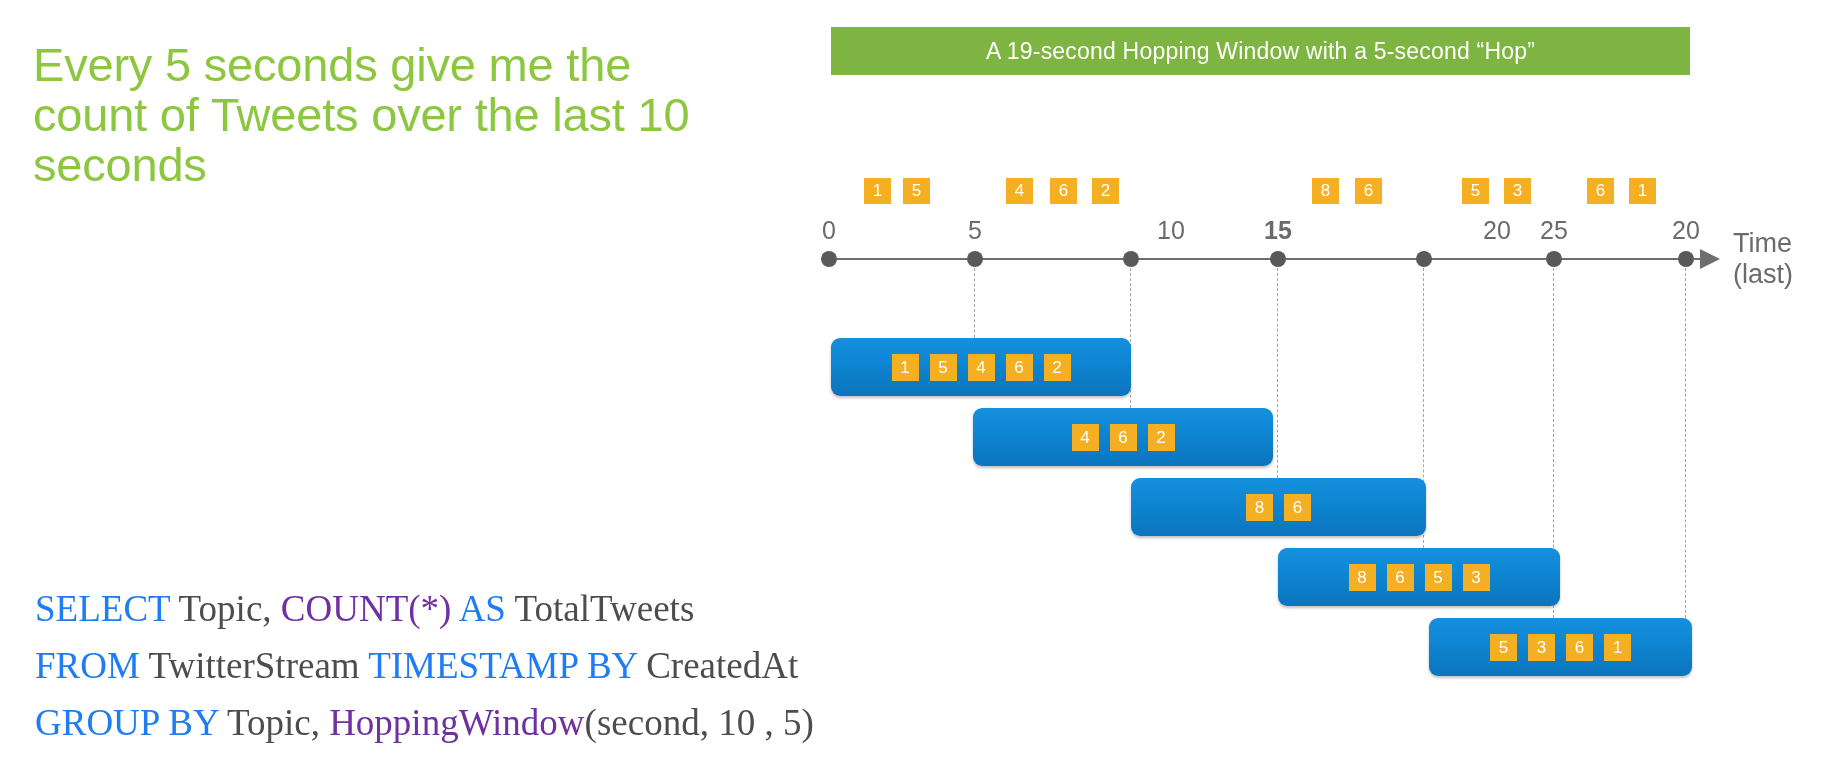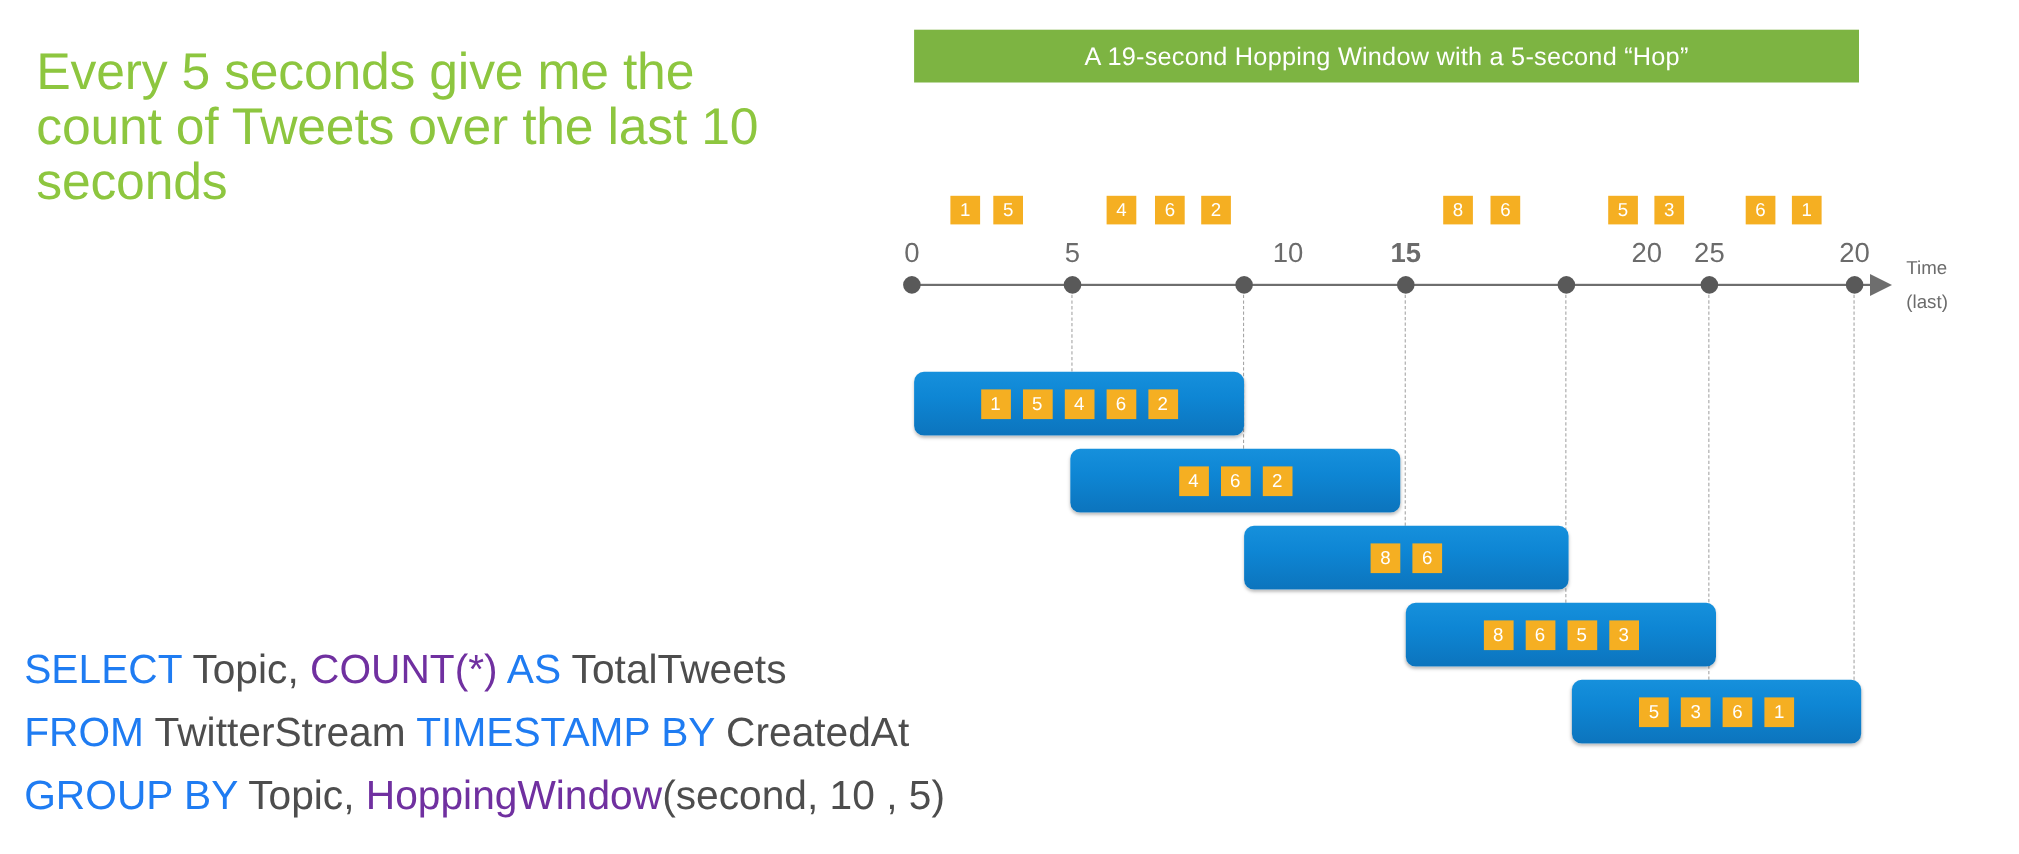--- a/index.html
+++ b/index.html
@@ -103,21 +103,21 @@
     position: absolute;
     width: 0;
     border-left: 1px dashed #a6a6a6;
     margin-left: -1px;
   }
 
   .axis-caption {
     position: absolute;
     left: 1733px;
     top: 228px;
-    font-size: 17px;
+    font-size: 27px;
     color: #6b6b6b;
     line-height: 31px;
     font-family: "Liberation Sans", sans-serif;
   }
 
   
   .chip {
     position: absolute;
     background: #F5AF22;
     color: #ffffff;
@@ -151,23 +151,23 @@
     position: relative;
     width: 27px;
     height: 27px;
     line-height: 27px;
     font-size: 17px;
   }
 
   
   .sql {
     position: absolute;
-    left: 22px;
+    left: 35px;
     top: 580px;
-    font-family: Liberation Sans, sans-serif;
+    font-family: Liberation Serif, serif;
     font-size: 37px;
     line-height: 57px;
     color: #4d4d4d;
     white-space: pre;
   }
   .kw  { color: #1F7CF2; }
   .fn  { color: #7030A0; }
 </style>
 </head>
 <body>

